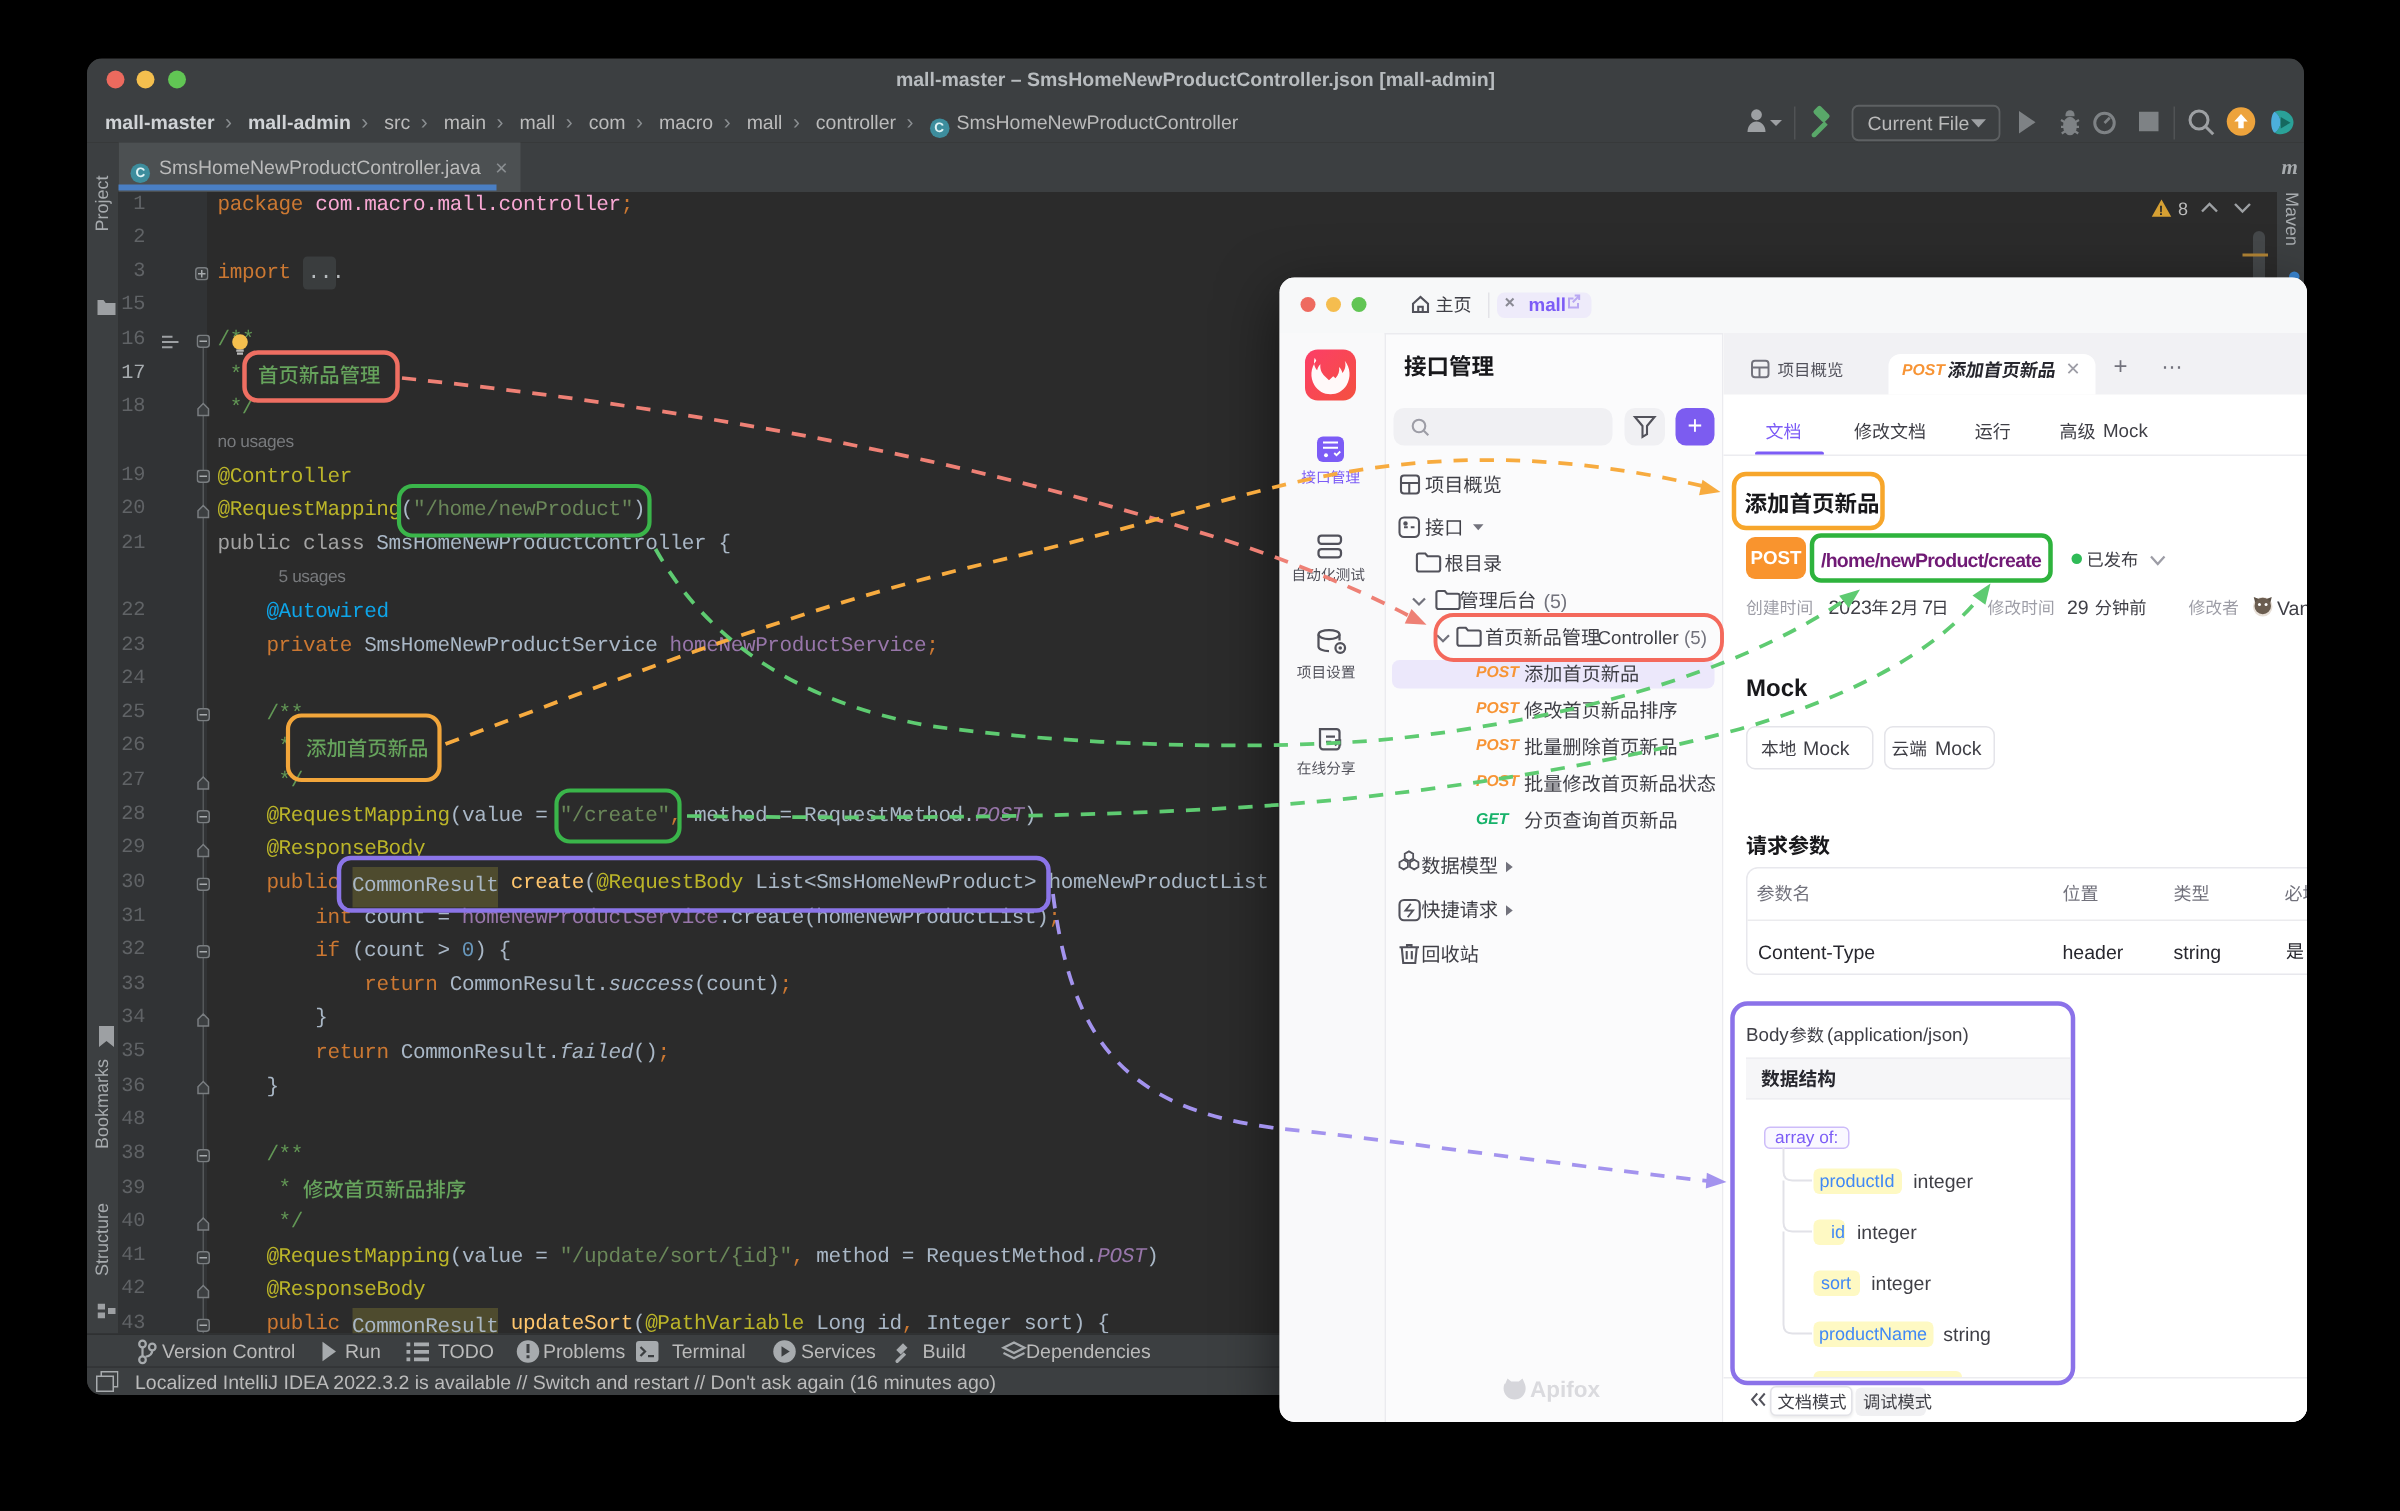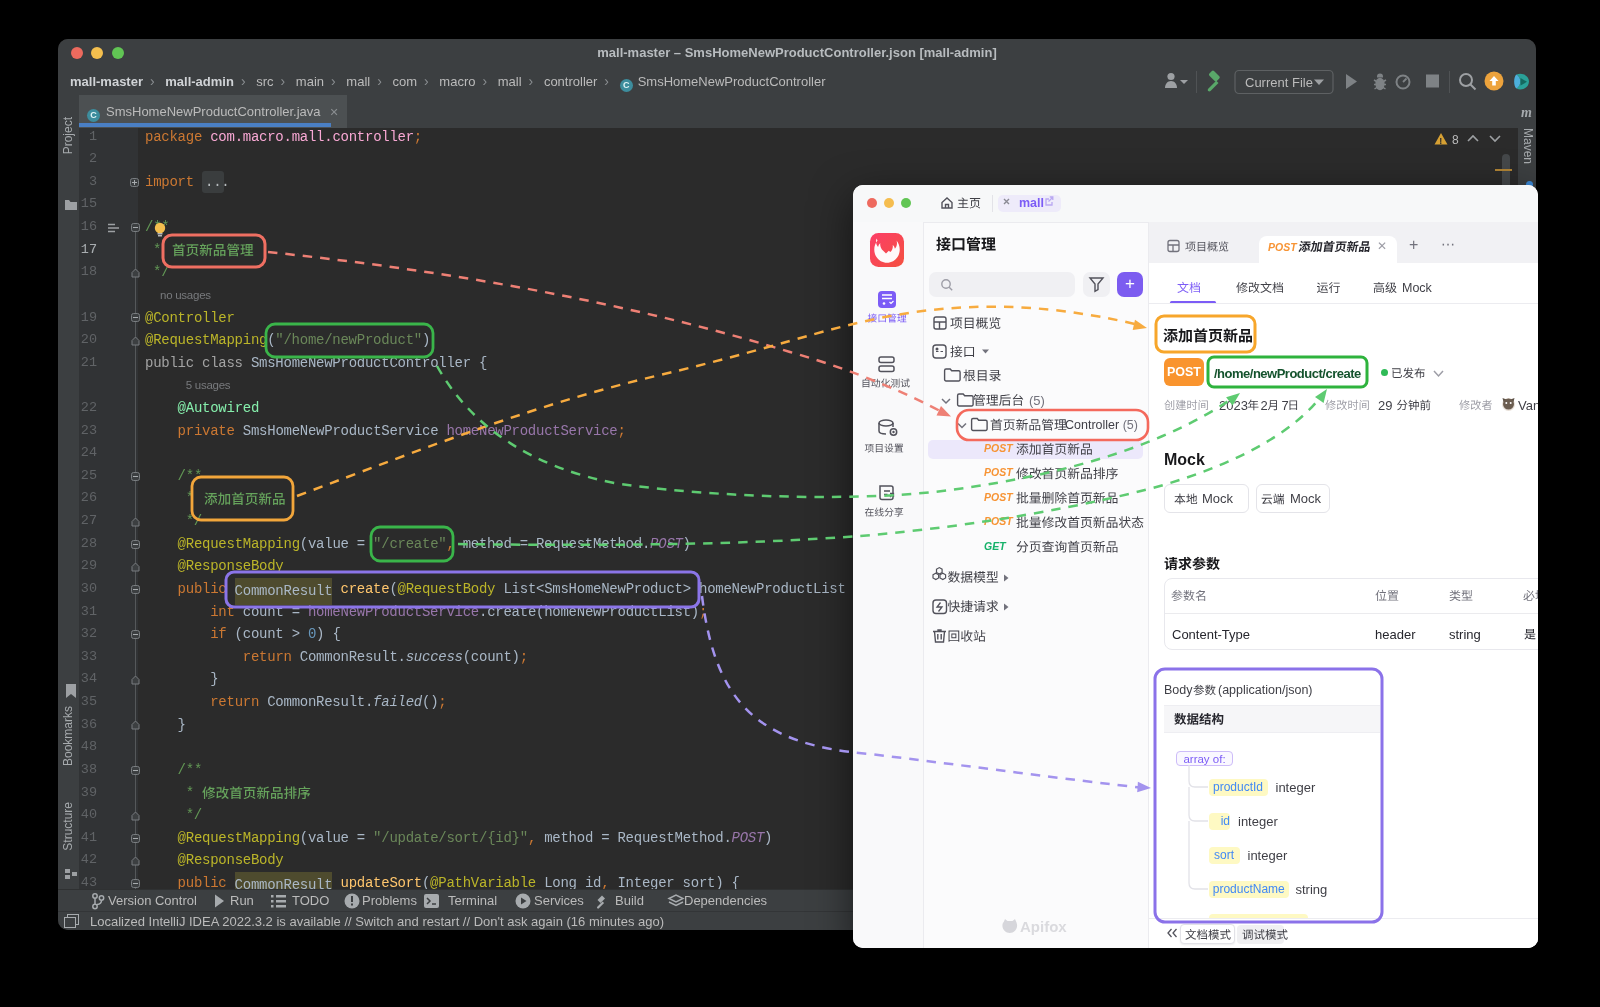--- a/index.html
+++ b/index.html
@@ -46,21 +46,21 @@
 #apxtop{position:absolute;left:0;top:0;width:100%;height:37px;background:#f7f8f9}
 .atl{position:absolute;top:13px;width:10px;height:10px;border-radius:50%}
 #apxrail{position:absolute;left:0;top:37px;width:70px;bottom:0;background:#f9f9fa}
 #apxside{position:absolute;left:70px;top:37px;width:226px;bottom:0;background:#fbfbfc;border:1px solid #ebebef;border-bottom:none}
 #apxmain{position:absolute;left:296px;top:37px;right:0;bottom:0;background:#fff}
 #apxstrip{position:absolute;left:0;top:0;width:100%;height:41px;background:#f1f1f4}
 #apxtab{position:absolute;left:406px;top:51px;width:138px;height:27px;background:#fff;border-radius:8px 8px 0 0}
 #anavline{position:absolute;left:317px;top:116px;width:46px;height:3px;border-radius:2px;background:#7c5cf6}
 #apxdiv1{position:absolute;left:296px;top:118px;width:389px;height:1px;background:#ececf0}
 .mchip{position:absolute;left:311px;top:173px;width:40px;height:28px;border-radius:6px;background:#f9942e;color:#fff;font-size:12.5px;font-weight:bold;text-align:center;line-height:28px}
-.urlt{position:absolute;left:361px;top:180.5px;font-size:13px;letter-spacing:-0.5px;font-weight:bold;color:#14532d}
+.urlt{position:absolute;left:361px;top:180.5px;font-size:13px;letter-spacing:-0.5px;font-weight:bold;color:#701a75}
 .abtn{position:absolute;height:29px;border:1px solid #e4e4e9;border-radius:6px;background:#fff}
 .tblline{position:absolute;background:#ebebee;height:1px}
 .chip{position:absolute;background:#fef9c3;border-radius:4px;color:#4189f5;font-size:12px;line-height:16.5px;padding:0 7px;height:16.5px}
 .ctx{position:absolute;font-size:12.5px;color:#3f3f46}
 #apxbot{position:absolute;left:296px;bottom:0;right:0;height:30px;background:#fff;border-top:1px solid #ececf0}
 
 </style></head><body>
 <div id="stage">
 <div id="ide">
 <div class="ttl"></div>
@@ -178,41 +178,41 @@
 <div class="cl" style="top:177.0px"><span style="position:absolute;left:0.0px;color:#629755">/**</span></div>
 <div class="ln" style="top:199.6px;color:#a8adb0">17</div>
 <div class="cl" style="top:199.6px"><span style="position:absolute;left:8.1px;color:#629755">*</span></div>
 <div class="ln" style="top:222.2px">18</div>
 <div class="fm" style="top:229.0px">
         <svg width="9" height="10">
           <path d="M1 4.5L4.5 1L8 4.5V9H1Z" fill="#3c3f41" stroke="#797d80"></path>
         </svg>
       </div>
 <div class="cl" style="top:222.2px"><span style="position:absolute;left:8.1px;color:#629755">*/</span></div>
-<div class="cl" style="top:244.8px"><span class="hint" style="margin-left:15px">no usages</span></div>
+<div class="cl" style="top:244.8px"><span class="hint" style="margin-left:0.0px">no usages</span></div>
 <div class="ln" style="top:267.5px">19</div>
 <div class="fm" style="top:274.3px">
         <svg width="9" height="9">
           <rect x="0.5" y="0.5" width="8" height="8" rx="2" fill="#3c3f41" stroke="#797d80"></rect>
           <rect x="2" y="4" width="5" height="1" fill="#a7abae"></rect>
         </svg>
       </div>
 <div class="cl" style="top:267.5px"><span style="position:absolute;left:0.0px;color:#bbb529">@Controller</span></div>
 <div class="ln" style="top:290.1px">20</div>
 <div class="fm" style="top:296.9px">
         <svg width="9" height="10">
           <path d="M1 4.5L4.5 1L8 4.5V9H1Z" fill="#3c3f41" stroke="#797d80"></path>
         </svg>
       </div>
 <div class="cl" style="top:290.1px"><span style="position:absolute;left:0.0px;color:#bbb529">@RequestMapping</span><span style="position:absolute;left:122.2px;color:#a9b7c6">(</span><span style="position:absolute;left:130.3px;color:#6a8759">"/home/newProduct"</span><span style="position:absolute;left:277.0px;color:#a9b7c6">)</span></div>
 <div class="ln" style="top:312.7px">21</div>
 <div class="cl" style="top:312.7px"><span style="position:absolute;left:0.0px;color:#a3a3a3">public class</span><span style="position:absolute;left:105.9px;color:#a9b7c6">SmsHomeNewProductController {</span></div>
 <div class="cl" style="top:335.3px"><span class="hint" style="margin-left:40.7px">5 usages</span></div>
 <div class="ln" style="top:357.9px">22</div>
-<div class="cl" style="top:357.9px"><span style="position:absolute;left:32.6px;color:#86efac">@Autowired</span></div>
+<div class="cl" style="top:357.9px"><span style="position:absolute;left:32.6px;color:#0ea5e9">@Autowired</span></div>
 <div class="ln" style="top:380.6px">23</div>
 <div class="cl" style="top:380.6px"><span style="position:absolute;left:32.6px;color:#cc7832">private</span><span style="position:absolute;left:97.8px;color:#a9b7c6">SmsHomeNewProductService </span><span style="position:absolute;left:301.4px;color:#9876aa">homeNewProductService</span><span style="position:absolute;left:472.5px;color:#cc7832">;</span></div>
 <div class="ln" style="top:403.2px">24</div>
 <div class="ln" style="top:425.8px">25</div>
 <div class="fm" style="top:432.6px">
         <svg width="9" height="9">
           <rect x="0.5" y="0.5" width="8" height="8" rx="2" fill="#3c3f41" stroke="#797d80"></rect>
           <rect x="2" y="4" width="5" height="1" fill="#a7abae"></rect>
         </svg>
       </div>

